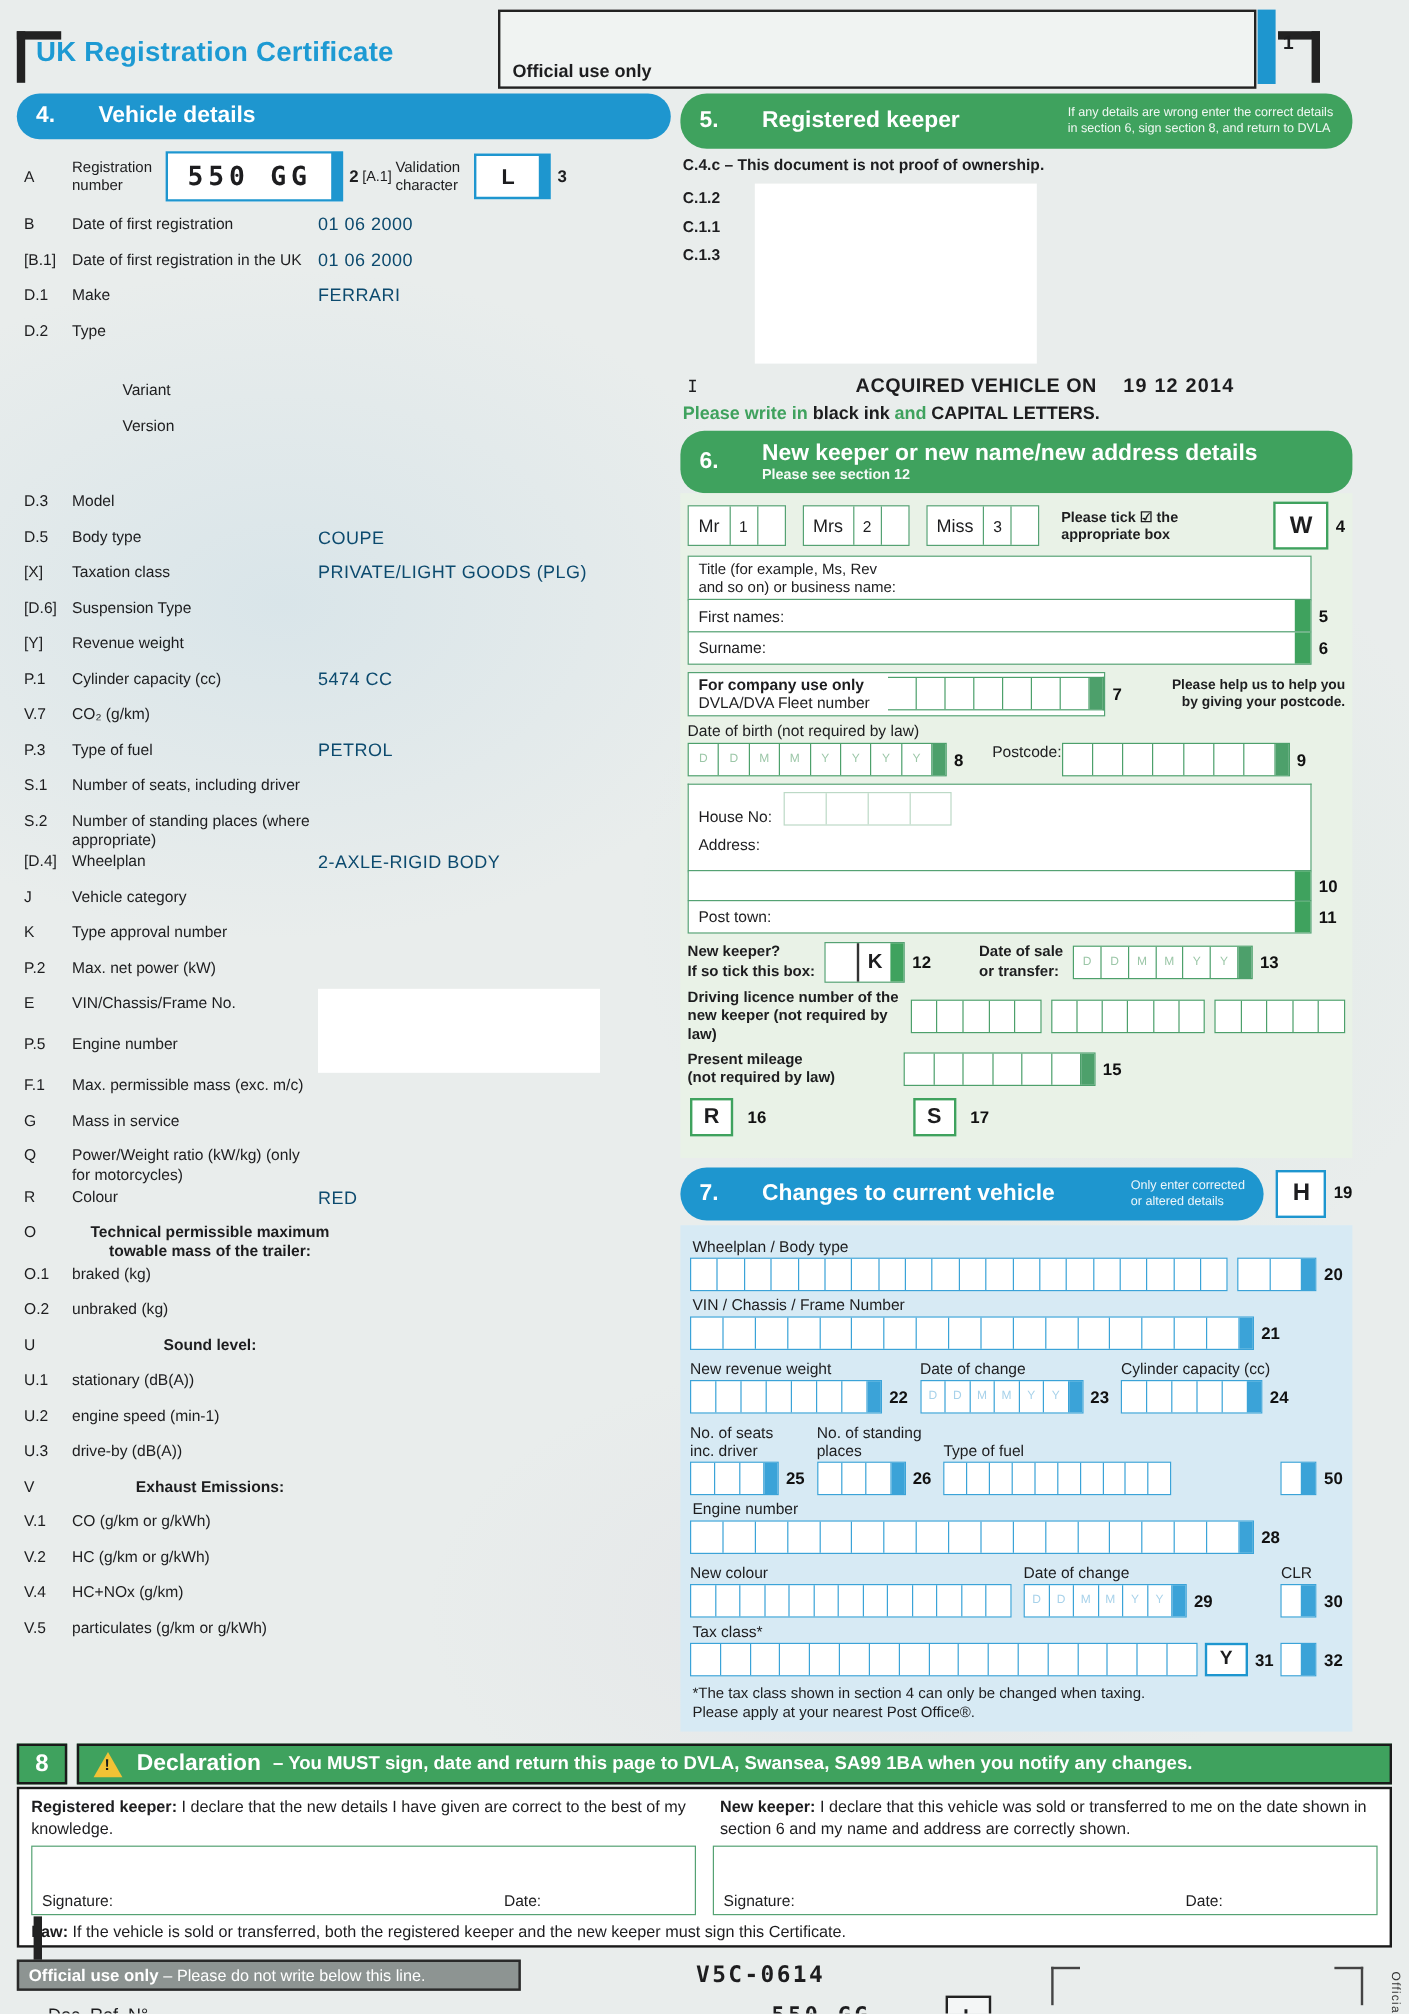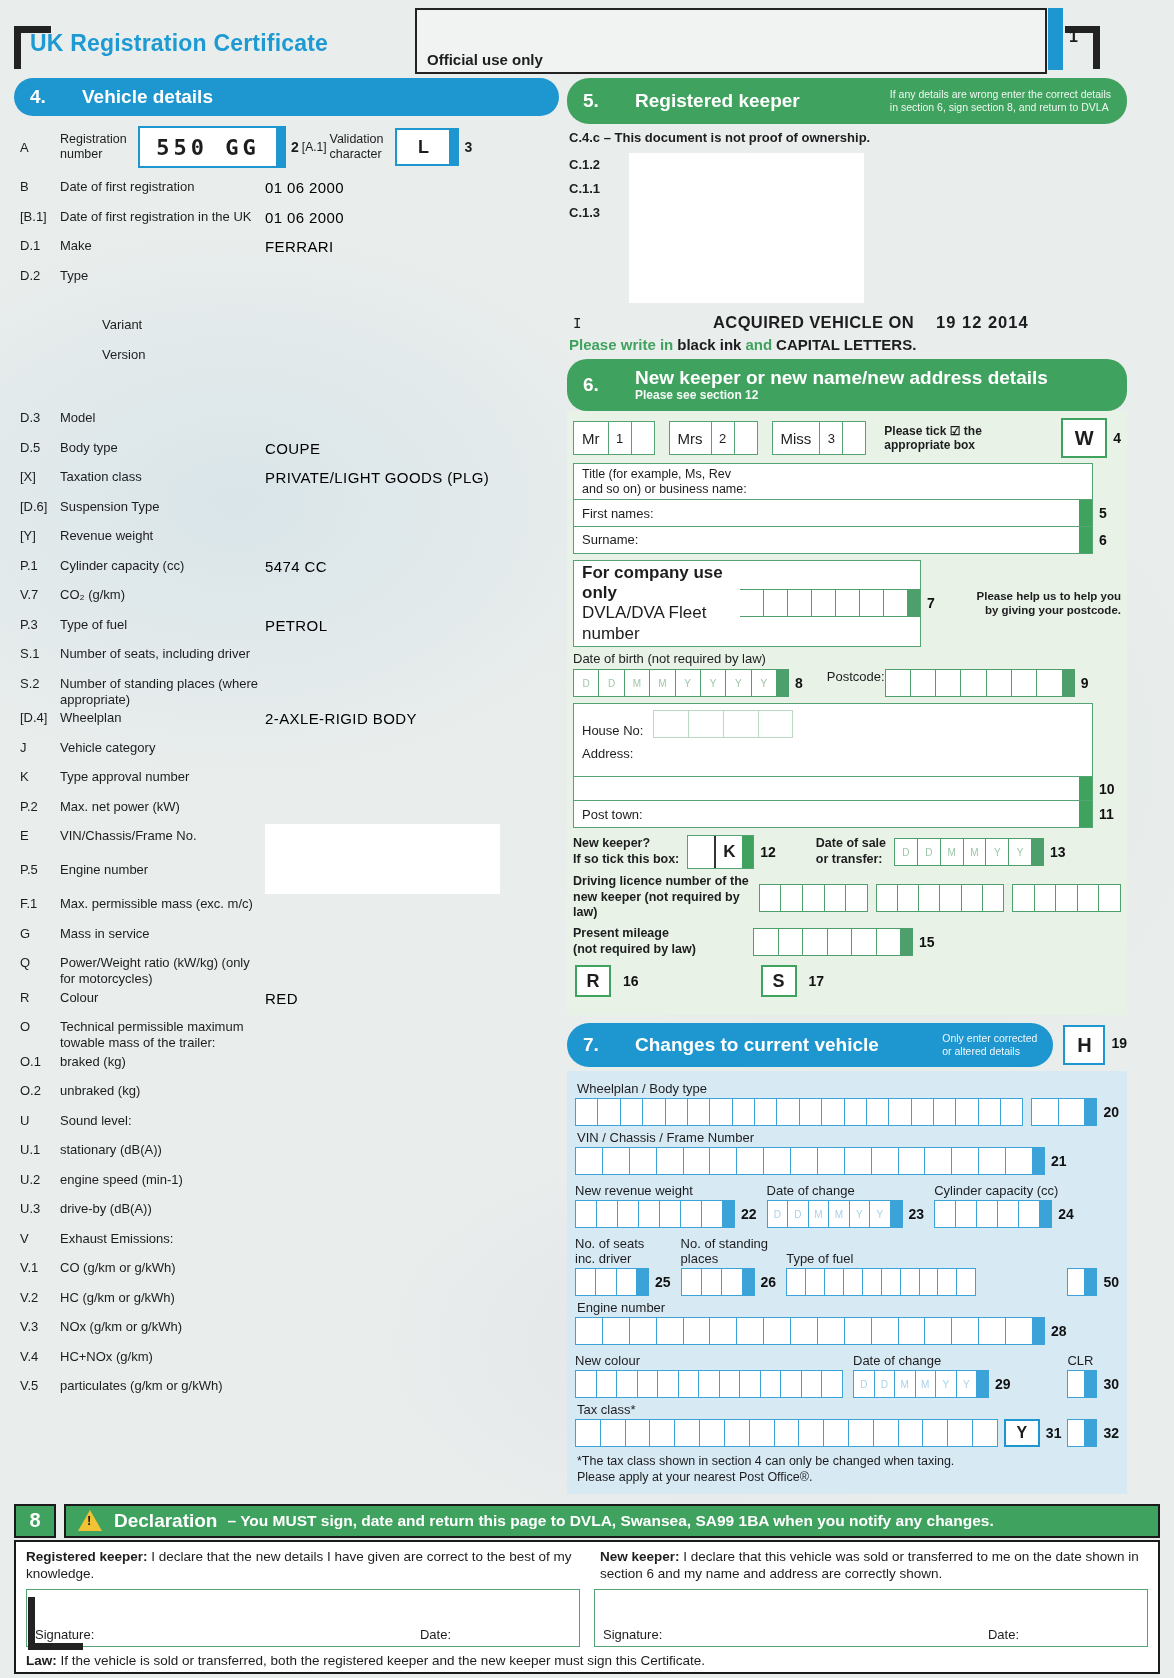--- a/index.html
+++ b/index.html
@@ -45,22 +45,22 @@
          font-family:"DejaVu Sans Mono",monospace;font-size:22px;font-weight:bold;letter-spacing:4px;border-right:10px solid var(--c-blue,#1e96cf);}
   .reg-row .b2{font-size:14px;font-weight:bold;margin:0 3px 0 5px;}
   .reg-row .acode{font-size:12px;}
   .reg-row .vlabel{width:62px;font-size:12.5px;line-height:1.2;margin-left:3px;}
   .vbox{display:flex;align-items:center;justify-content:center;border:2px solid var(--c-blue,#1e96cf);border-right:10px solid var(--c-blue,#1e96cf);
         background:#fff;height:34px;width:52px;font-size:18px;font-weight:bold;margin-left:4px;}
   .s4rows{display:flex;flex-direction:column;}
   .s4row{display:flex;align-items:flex-start;min-height:27.5px;padding:1px 0;}
   .s4row .s4code{width:46px;font-size:13px;padding-left:6px;box-sizing:border-box;flex:none;}
   .s4row .s4label{width:205px;font-size:13px;line-height:1.25;flex:none;}
-  .s4row .s4value{flex:1;font-size:15px;letter-spacing:.4px;color:#000000;}
-  .s4row.bold .s4label{font-weight:normal;width:230px;}
+  .s4row .s4value{flex:1;font-size:15px;letter-spacing:.4px;color:#0c4a6e;}
+  .s4row.bold .s4label{font-weight:bold;width:230px;text-align:center;}
   .s4row.indent .s4label{padding-left:42px;}
   .s4row.gapb{margin-top:20px;}
   .s4row.gapa{margin-bottom:34px;}
   .s4value.redacted{background:#fff;height:36px;max-width:235px;margin-top:-4px;}
   
   .col-right .sec-header.green.s5{height:46px;margin-bottom:6px;}
   .ownership{font-size:13px;font-weight:bold;margin:2px 0 8px 2px;}
   .s5block{display:flex;margin-left:2px;}
   .s5codes{display:flex;flex-direction:column;font-size:13px;font-weight:bold;gap:9px;width:60px;padding-top:4px;}
   .s5redact{background:#fff;width:235px;height:150px;}
@@ -97,21 +97,21 @@
   .comb .cell:last-of-type{border-right:none;}
   .comb .endtab{width:11px;background:var(--cb);flex:none;}
   .comb.g{--cb:#4da06b;}
   .comb.b{--cb:#3ba3d8;}
   .comb .cell i{font-style:normal;font-size:10px;}
   .comb.g .cell i{color:#9cc7a8;}
   .comb.b .cell i{color:#a8d2ea;}
   .comb.faint{--cb:#bcd9c6;background:transparent;}
   .company-row{display:flex;align-items:center;margin:6px 0 4px 0;}
   .company-box{display:flex;align-items:center;border:1.5px solid var(--c-green-border,#55a273);background:#fff;padding:2px 0 2px 8px;}
-  .company-box .clead{font-size:17px;line-height:1.2;width:158px;}
+  .company-box .clead{font-size:13px;line-height:1.2;width:158px;}
   .company-box .clead b{display:block;}
   .pc-help{font-size:11.5px;font-weight:bold;text-align:right;margin-left:auto;line-height:1.25;}
   .dob-row{display:flex;align-items:flex-end;margin:2px 0 6px 0;}
   .dob-col{display:flex;flex-direction:column;}
   .dob-col .lbl,.pc-col .lbl{font-size:13px;margin-bottom:3px;}
   .pc-col{display:flex;flex-direction:row;margin-left:24px;}
   .addrbox{border:1.5px solid var(--c-green-border,#55a273);border-bottom:none;background:#fff;padding:6px 8px 2px 8px;}
   .houserow{display:flex;align-items:flex-end;margin-bottom:8px;}
   .houserow .lbl{font-size:13px;margin-right:10px;}
   .addrbox .albl{font-size:13px;margin:2px 0 14px 0;}
@@ -382,25 +382,20 @@
           <span class="s4code">V.1</span>
           <span class="s4label">CO (g/km or g/kWh)</span>
           <span class="s4value"></span>
         </div>
         <div class="s4row">
           <span class="s4code">V.2</span>
           <span class="s4label">HC (g/km or g/kWh)</span>
           <span class="s4value"></span>
         </div>
         <div class="s4row">
-          <span class="s4code">V.3</span>
-          <span class="s4label">NOx (g/km or g/kWh)</span>
-          <span class="s4value"></span>
-        </div>
-        <div class="s4row">
           <span class="s4code">V.4</span>
           <span class="s4label">HC+NOx (g/km)</span>
           <span class="s4value"></span>
         </div>
         <div class="s4row">
           <span class="s4code">V.5</span>
           <span class="s4label">particulates (g/km or g/kWh)</span>
           <span class="s4value"></span>
         </div>
       </div>

